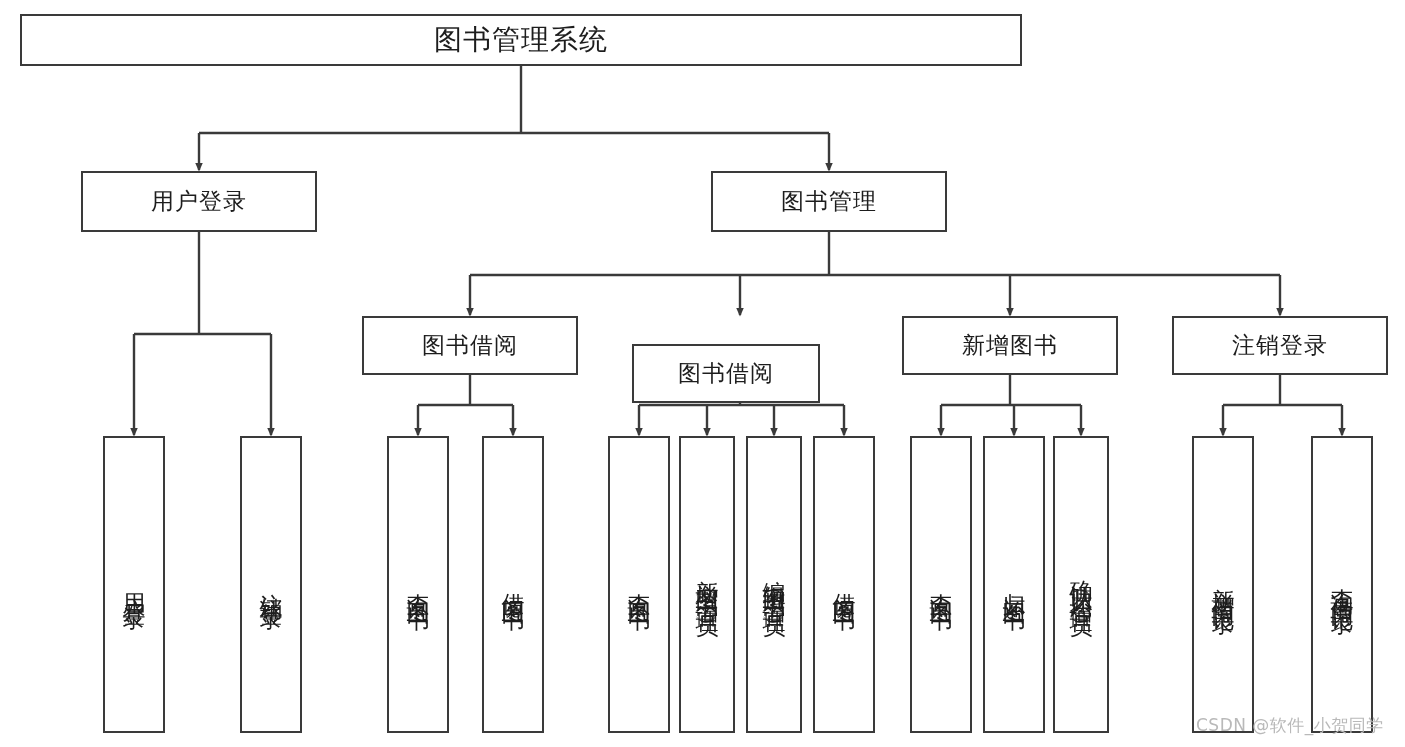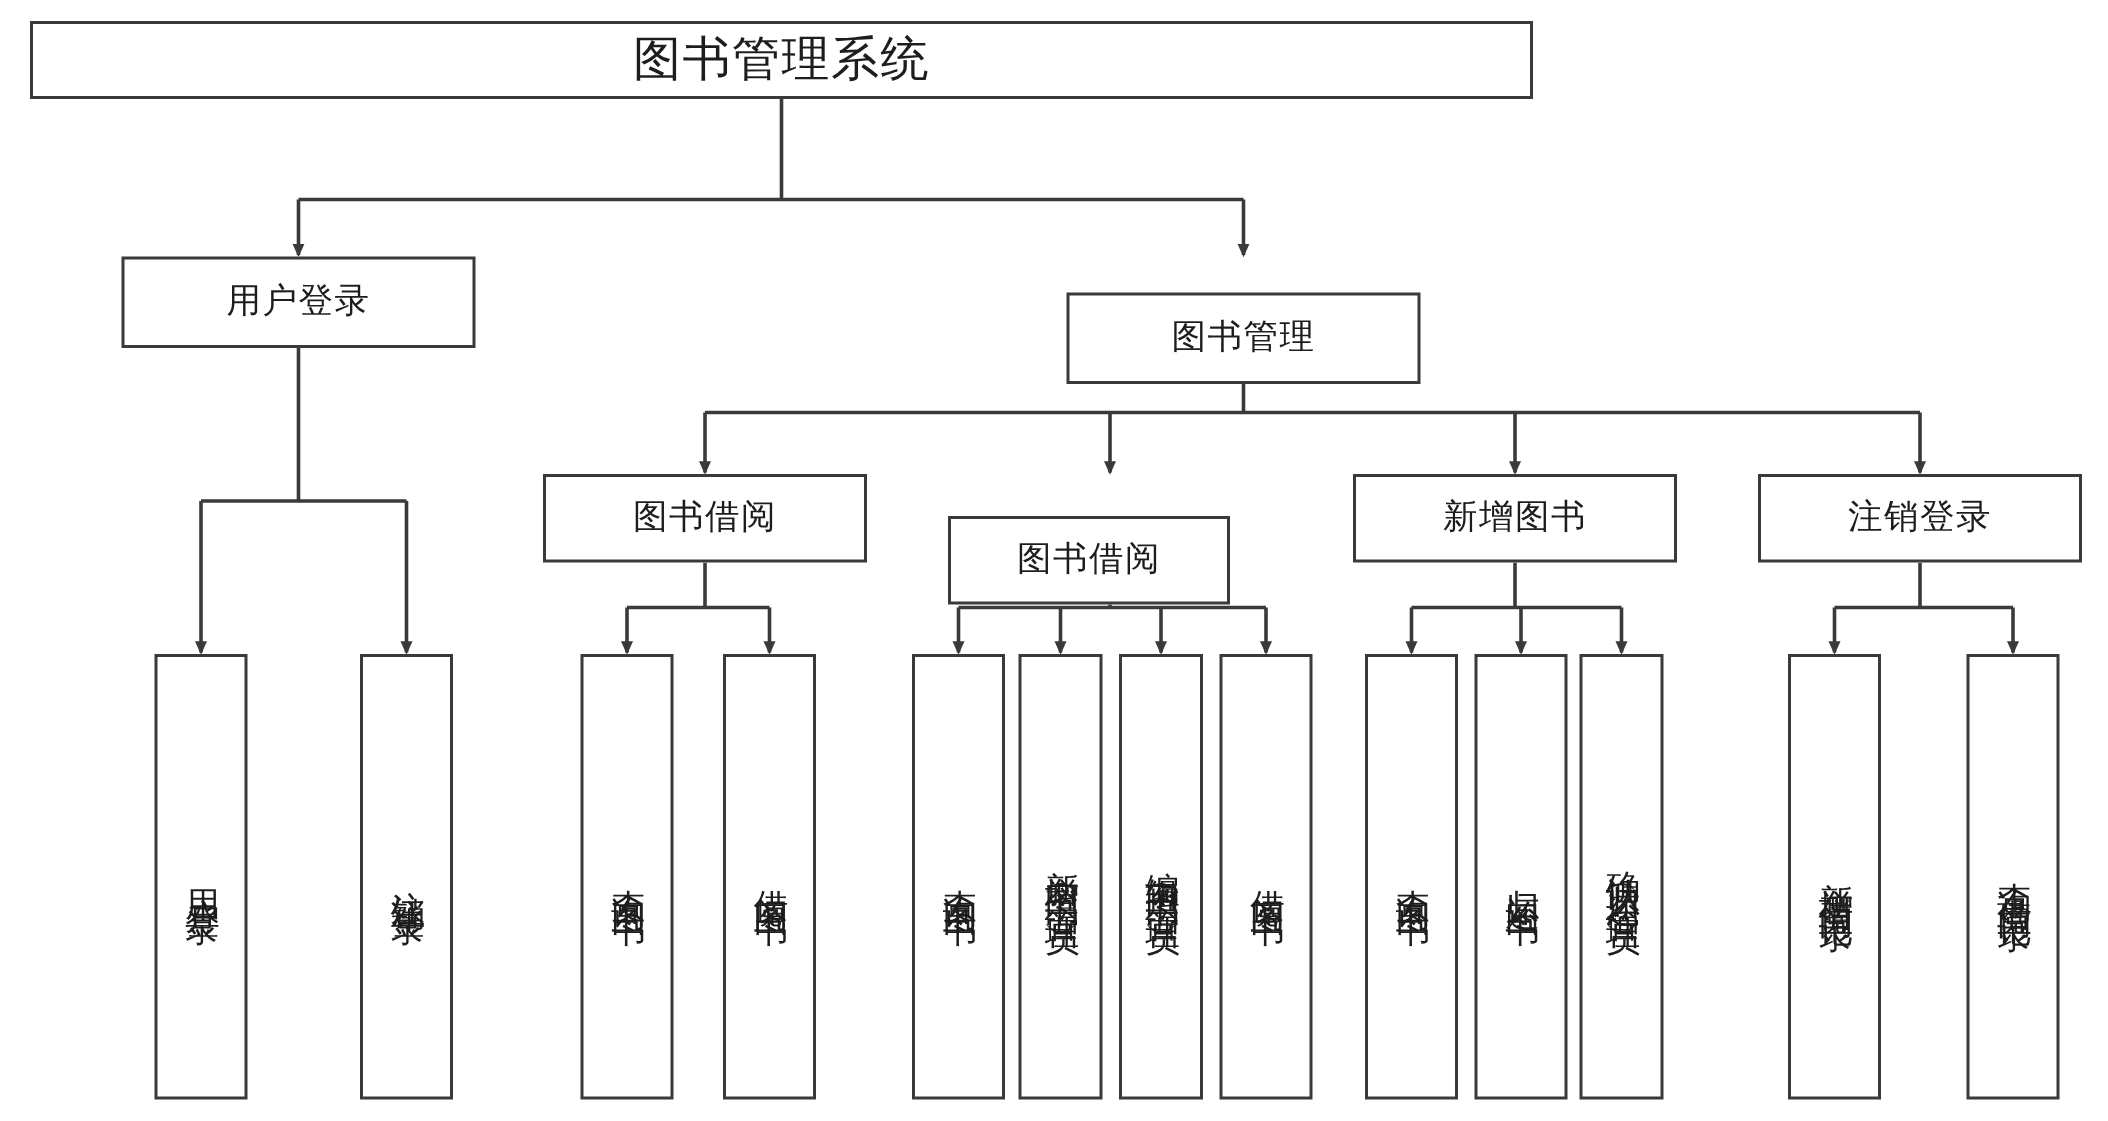--- a/index.html
+++ b/index.html
@@ -47,21 +47,21 @@
     writing-mode: vertical-rl;
     text-orientation: upright;
     letter-spacing: 5px;
     line-height: 1.0;
     padding-top: 4px;
     padding-bottom: 4px;
     white-space: nowrap;
     overflow: hidden;
   }
   .node-root {
-    font-size: 32px;
+    font-size: 28px;
     text-align: right;
   }
   .watermark {
     position: absolute;
     font-size: 17px;
     color: #b9b9b9;
     letter-spacing: 0.5px;
     white-space: nowrap;
     z-index: 3;
   }
@@ -110,34 +110,35 @@
         <path d="M1280,375 L1280,405"></path>
         <path d="M1223,405 L1342,405"></path>
         <path d="M1223,405 L1223,435" marker-end="url(#arrowhead)"></path>
         <path d="M1342,405 L1342,435" marker-end="url(#arrowhead)"></path>
       </g>
   </svg>
 
   <div id="node-layer">
       <div class="node node-h node-root" style="left: 20px; top: 14px; width: 1002px; height: 52px;">图书管理系统</div>
       <div class="node node-h" style="left: 81px; top: 171px; width: 236px; height: 61px;">用户登录</div>
-      <div class="node node-h" style="left: 711px; top: 171px; width: 236px; height: 61px; margin-top: 24px;">图书管理</div>
+      <div class="node node-h" style="left: 711px; top: 171px; width: 236px; height: 61px;">图书管理</div>
       <div class="node node-h" style="left: 362px; top: 316px; width: 216px; height: 59px;">图书借阅</div>
       <div class="node node-h" style="left: 632px; top: 316px; width: 188px; height: 59px; margin-top: 28px;">图书借阅</div>
       <div class="node node-h" style="left: 902px; top: 316px; width: 216px; height: 59px;">新增图书</div>
       <div class="node node-h" style="left: 1172px; top: 316px; width: 216px; height: 59px;">注销登录</div>
       <div class="node node-v" style="left: 103px; top: 436px; width: 62px; height: 297px;">用户登录</div>
       <div class="node node-v" style="left: 240px; top: 436px; width: 62px; height: 297px;">注销登录</div>
       <div class="node node-v" style="left: 387px; top: 436px; width: 62px; height: 297px;">查询图书</div>
       <div class="node node-v" style="left: 482px; top: 436px; width: 62px; height: 297px;">借阅图书</div>
       <div class="node node-v" style="left: 608px; top: 436px; width: 62px; height: 297px;">查询图书</div>
       <div class="node node-v" style="left: 679px; top: 436px; width: 56px; height: 297px;">新增图书（管理员）</div>
       <div class="node node-v" style="left: 746px; top: 436px; width: 56px; height: 297px;">编辑图书（管理员）</div>
       <div class="node node-v" style="left: 813px; top: 436px; width: 62px; height: 297px;">借阅图书</div>
       <div class="node node-v" style="left: 910px; top: 436px; width: 62px; height: 297px;">查询图书</div>
       <div class="node node-v" style="left: 983px; top: 436px; width: 62px; height: 297px;">归还图书</div>
       <div class="node node-v" style="left: 1053px; top: 436px; width: 56px; height: 297px;">确认归还（管理员）</div>
       <div class="node node-v" style="left: 1192px; top: 436px; width: 62px; height: 297px;">新增借阅记录</div>
       <div class="node node-v" style="left: 1311px; top: 436px; width: 62px; height: 297px;">查询借阅记录</div>
     </div>
 
+  <div class="watermark" style="left:1196px; top:714px;">CSDN @软件_小贺同学</div>
 
 </div>
 
 </body></html>

